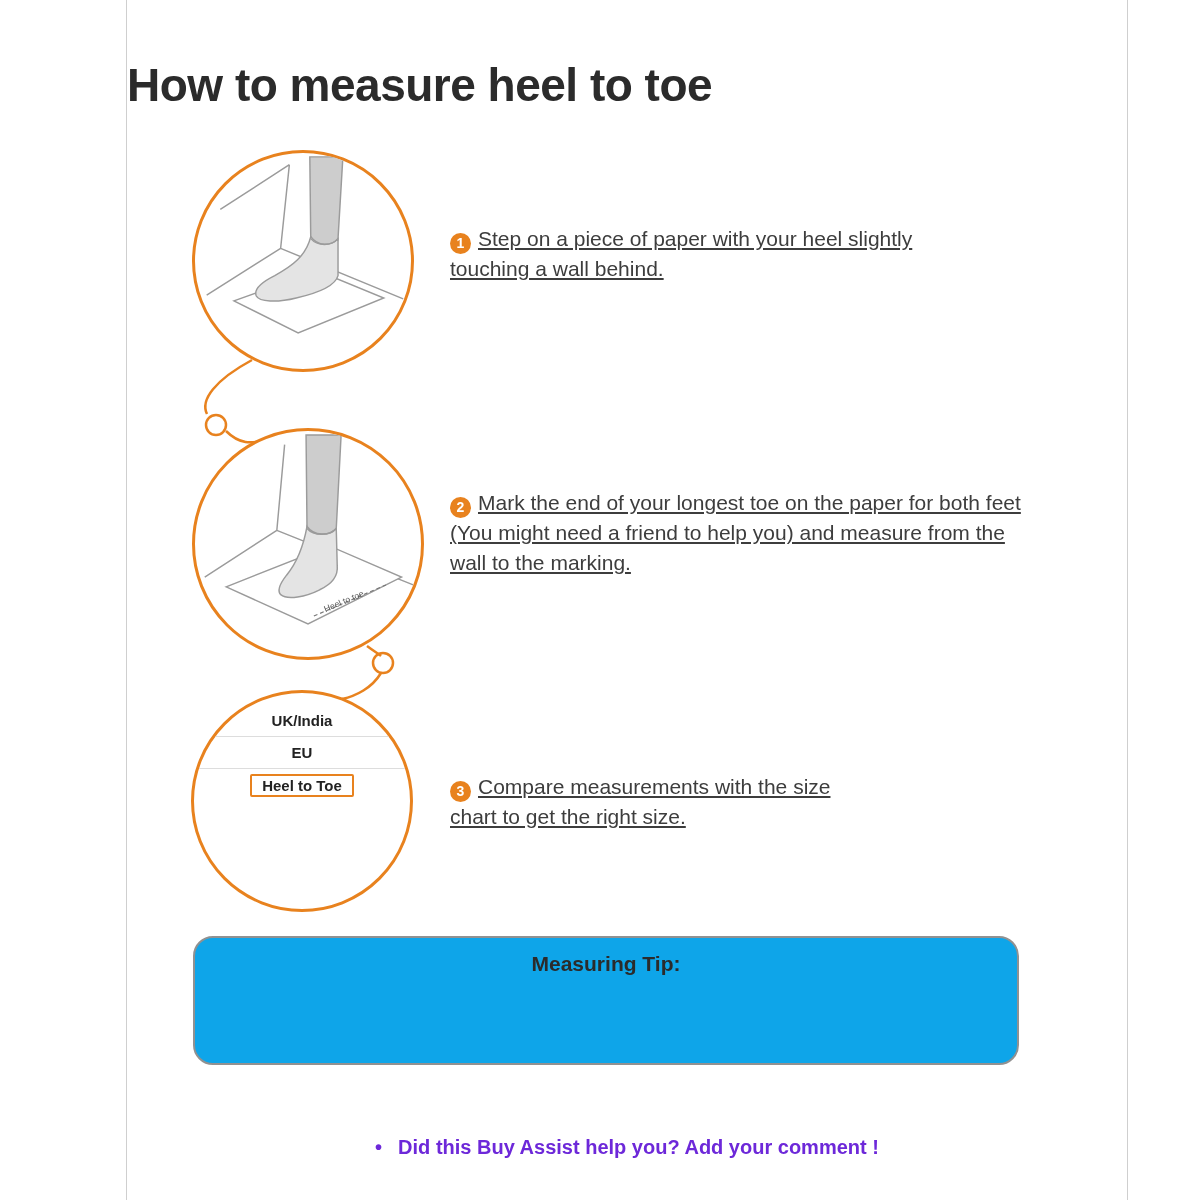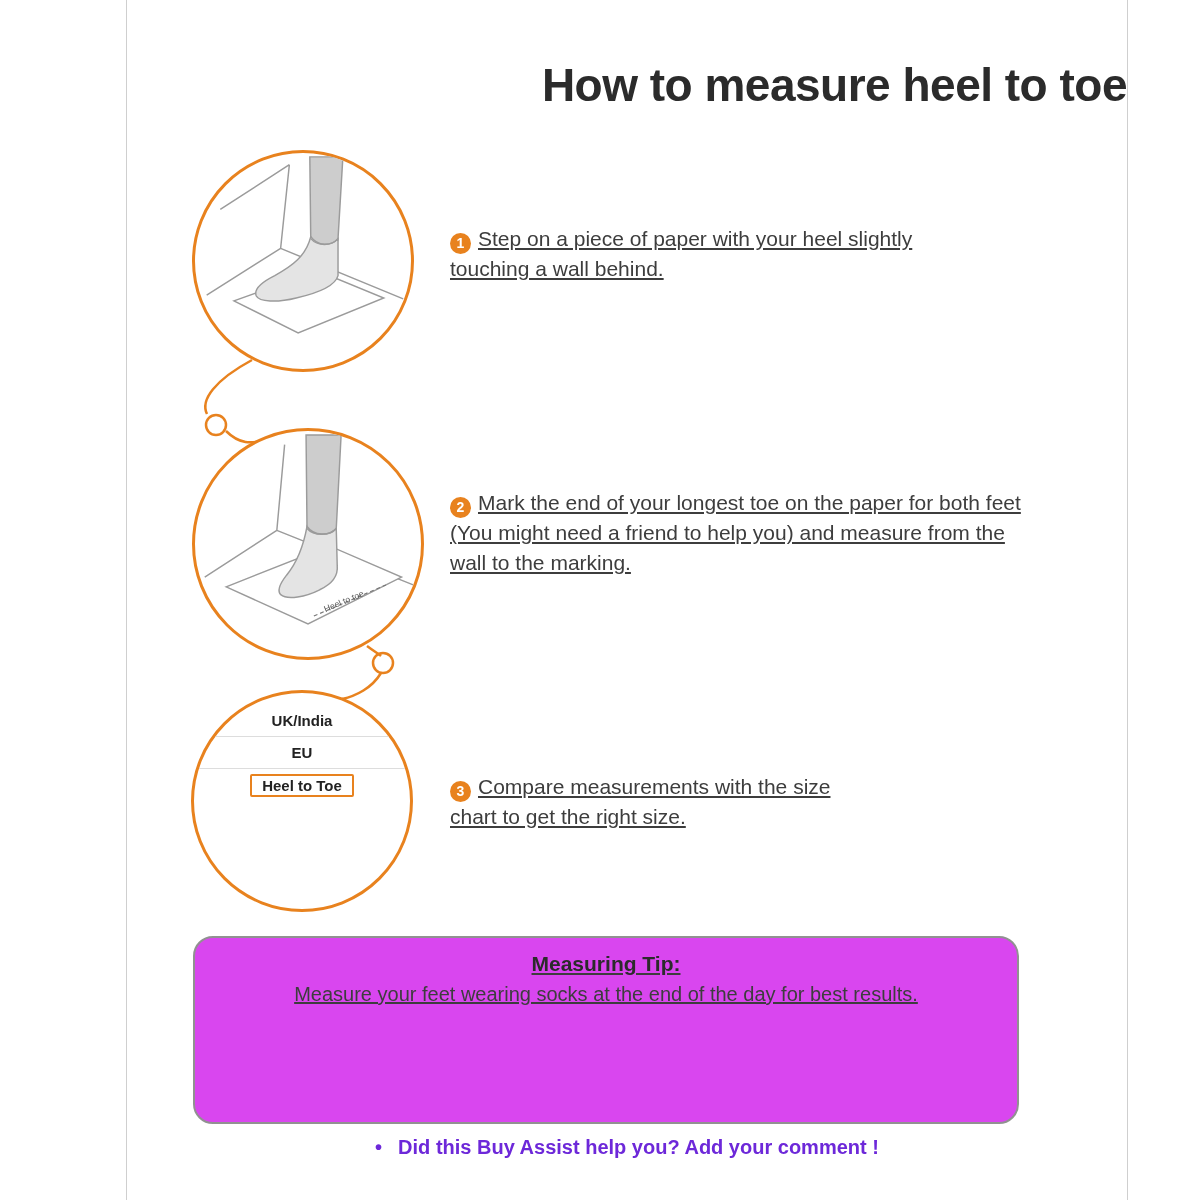--- a/index.html
+++ b/index.html
@@ -3,21 +3,21 @@
 <meta charset="utf-8">
 <style>
   :root { --accent: #E8821E; }
   * { margin:0; padding:0; box-sizing:border-box; }
   body { font-family: "Liberation Sans", sans-serif; background:#fff; }
   .page { position:relative; width:1200px; height:1200px; background:#fff; overflow:hidden; }
   .vline { position:absolute; top:0; bottom:0; width:1px; background:#cfcfcf; }
   .vline.left { left:126px; }
   .vline.right { left:1127px; }
 
-  .page-title { position:absolute; left:127px; width:1000px; top:58px; text-align:right;
+  .page-title { position:absolute; left:127px; width:1000px; top:58px; text-align:left;
     font-size:46px; font-weight:bold; color:#2b2b2b; letter-spacing:-0.5px; }
 
   .circle { position:absolute; border:3px solid var(--accent); border-radius:50%;
     background:#fff; overflow:hidden; }
   .circle.c1 { left:192px; top:150px; width:222px; height:222px; }
   .circle.c2 { left:192px; top:428px; width:232px; height:232px; }
   .circle.c3 { left:191px; top:690px; width:222px; height:222px; }
   .circle svg { display:block; width:100%; height:100%; }
 
   .connectors { position:absolute; left:0; top:0; width:1200px; height:1200px; pointer-events:none; }
@@ -29,22 +29,22 @@
   .badge { display:inline-block; width:21px; height:21px; border-radius:50%;
     background:var(--accent); color:#fff; font-size:14px; font-weight:bold;
     text-align:center; line-height:21px; margin-right:7px; vertical-align:-2px; }
 
   .chart-rows { position:absolute; left:0; top:12px; width:100%; }
   .chart-row { height:32px; display:flex; align-items:center; justify-content:center;
     border-bottom:1px solid #ddd; font-size:15px; font-weight:bold; color:#222; }
   .chart-row:last-child { border-bottom:none; }
   .heel-box { border:2px solid var(--accent); padding:1px 10px; border-radius:2px; background:#fff; }
 
-  .tip { position:absolute; left:193px; top:936px; width:826px; height:188px;
-    border:2px solid #919191; border-radius:20px; background:#d946ef; color:#3d3d3d;text-decoration:underline; }
+  .tip { position:absolute; left:193px; top:936px; width:826px; height:129px;
+    border:2px solid #919191; border-radius:20px; background:#0ea5e9; color:#3d3d3d; }
   .tip-title { text-align:center; font-size:21px; font-weight:bold; color:#2b2b2b; margin-top:14px; }
   .tip-line1 { text-align:center; font-size:20px; margin-top:7px; }
   .tip-block { width:fit-content; margin:5px auto 0; text-align:left; font-size:20px; line-height:30px; }
   .tip-bullet { padding-left:4px; }
   .tip-bullet::before { content:"•"; display:inline-block; width:28px; text-align:left; padding-left:4px; }
 
   .footer-note { position:absolute; left:127px; width:1000px; top:1136px; text-align:center;
     font-size:20px; font-weight:bold; color:#6d28d9; }
   .footer-note::before { content:"•"; margin-right:16px; }
 </style>
@@ -110,18 +110,17 @@
   </div>
   <div class="step s2">
     <span class="badge">2</span><span>Mark the end of your longest toe on the paper for both feet (You might need a friend to help you) and measure from the wall to the marking.</span>
   </div>
   <div class="step s3">
     <span class="badge">3</span><span>Compare measurements with the size chart to get the right size.</span>
   </div>
 
   <div class="tip">
     <div class="tip-title">Measuring Tip:</div>
-    <div class="tip-line1">Measure your feet wearing socks at the end of the day for best results.</div>
   </div>
 
   <div class="footer-note">Did this Buy Assist help you? Add your comment !</div>
 
 </div>
 
 </body></html>

